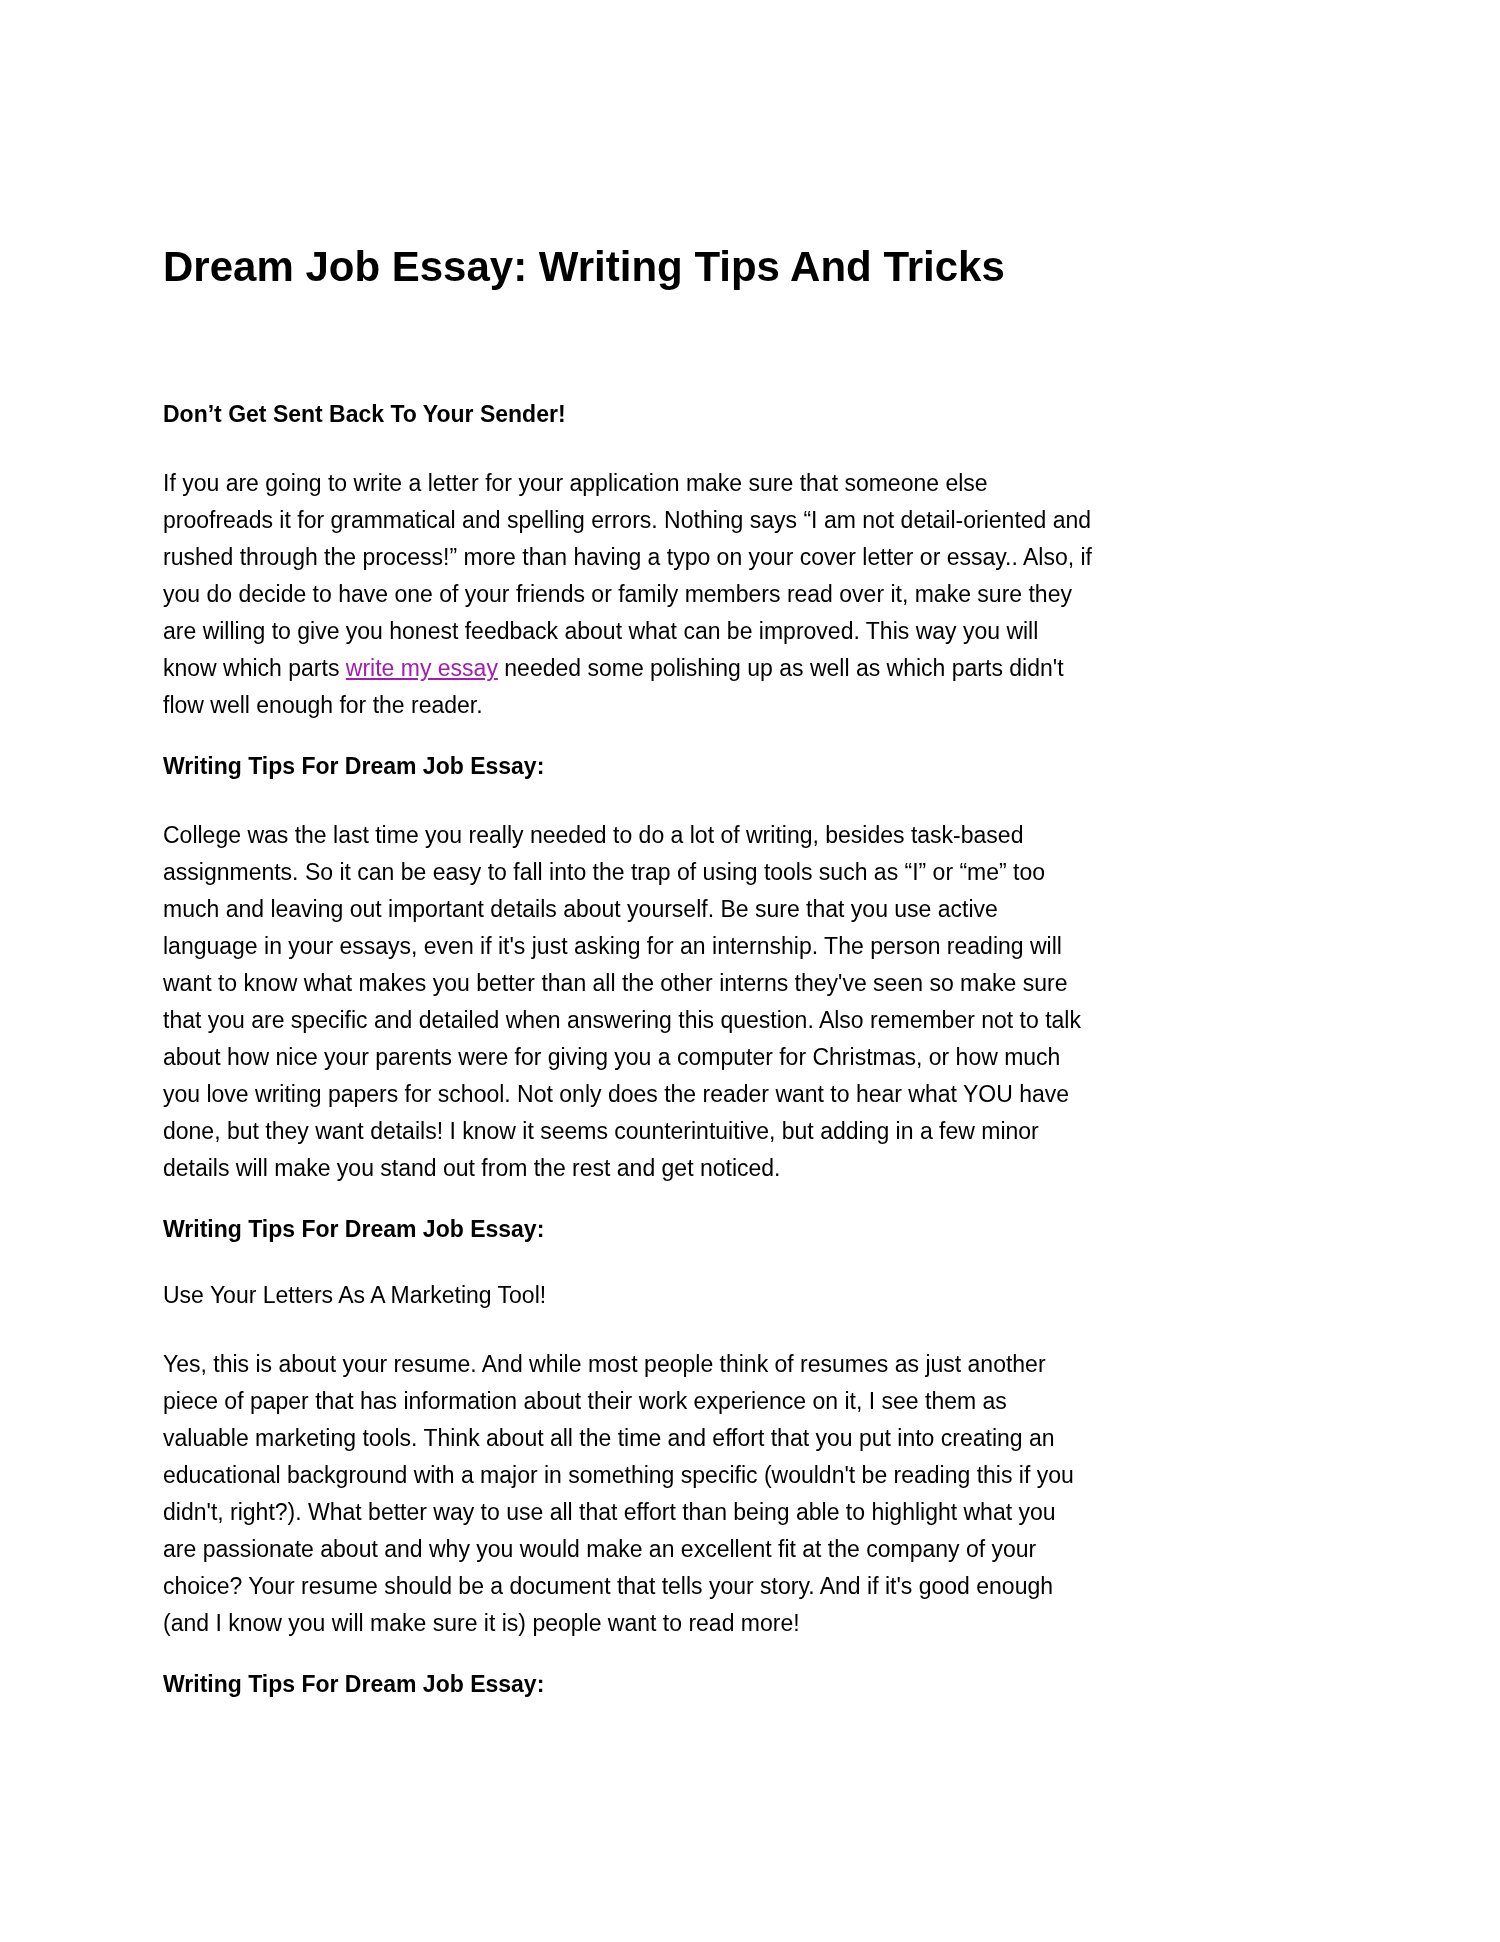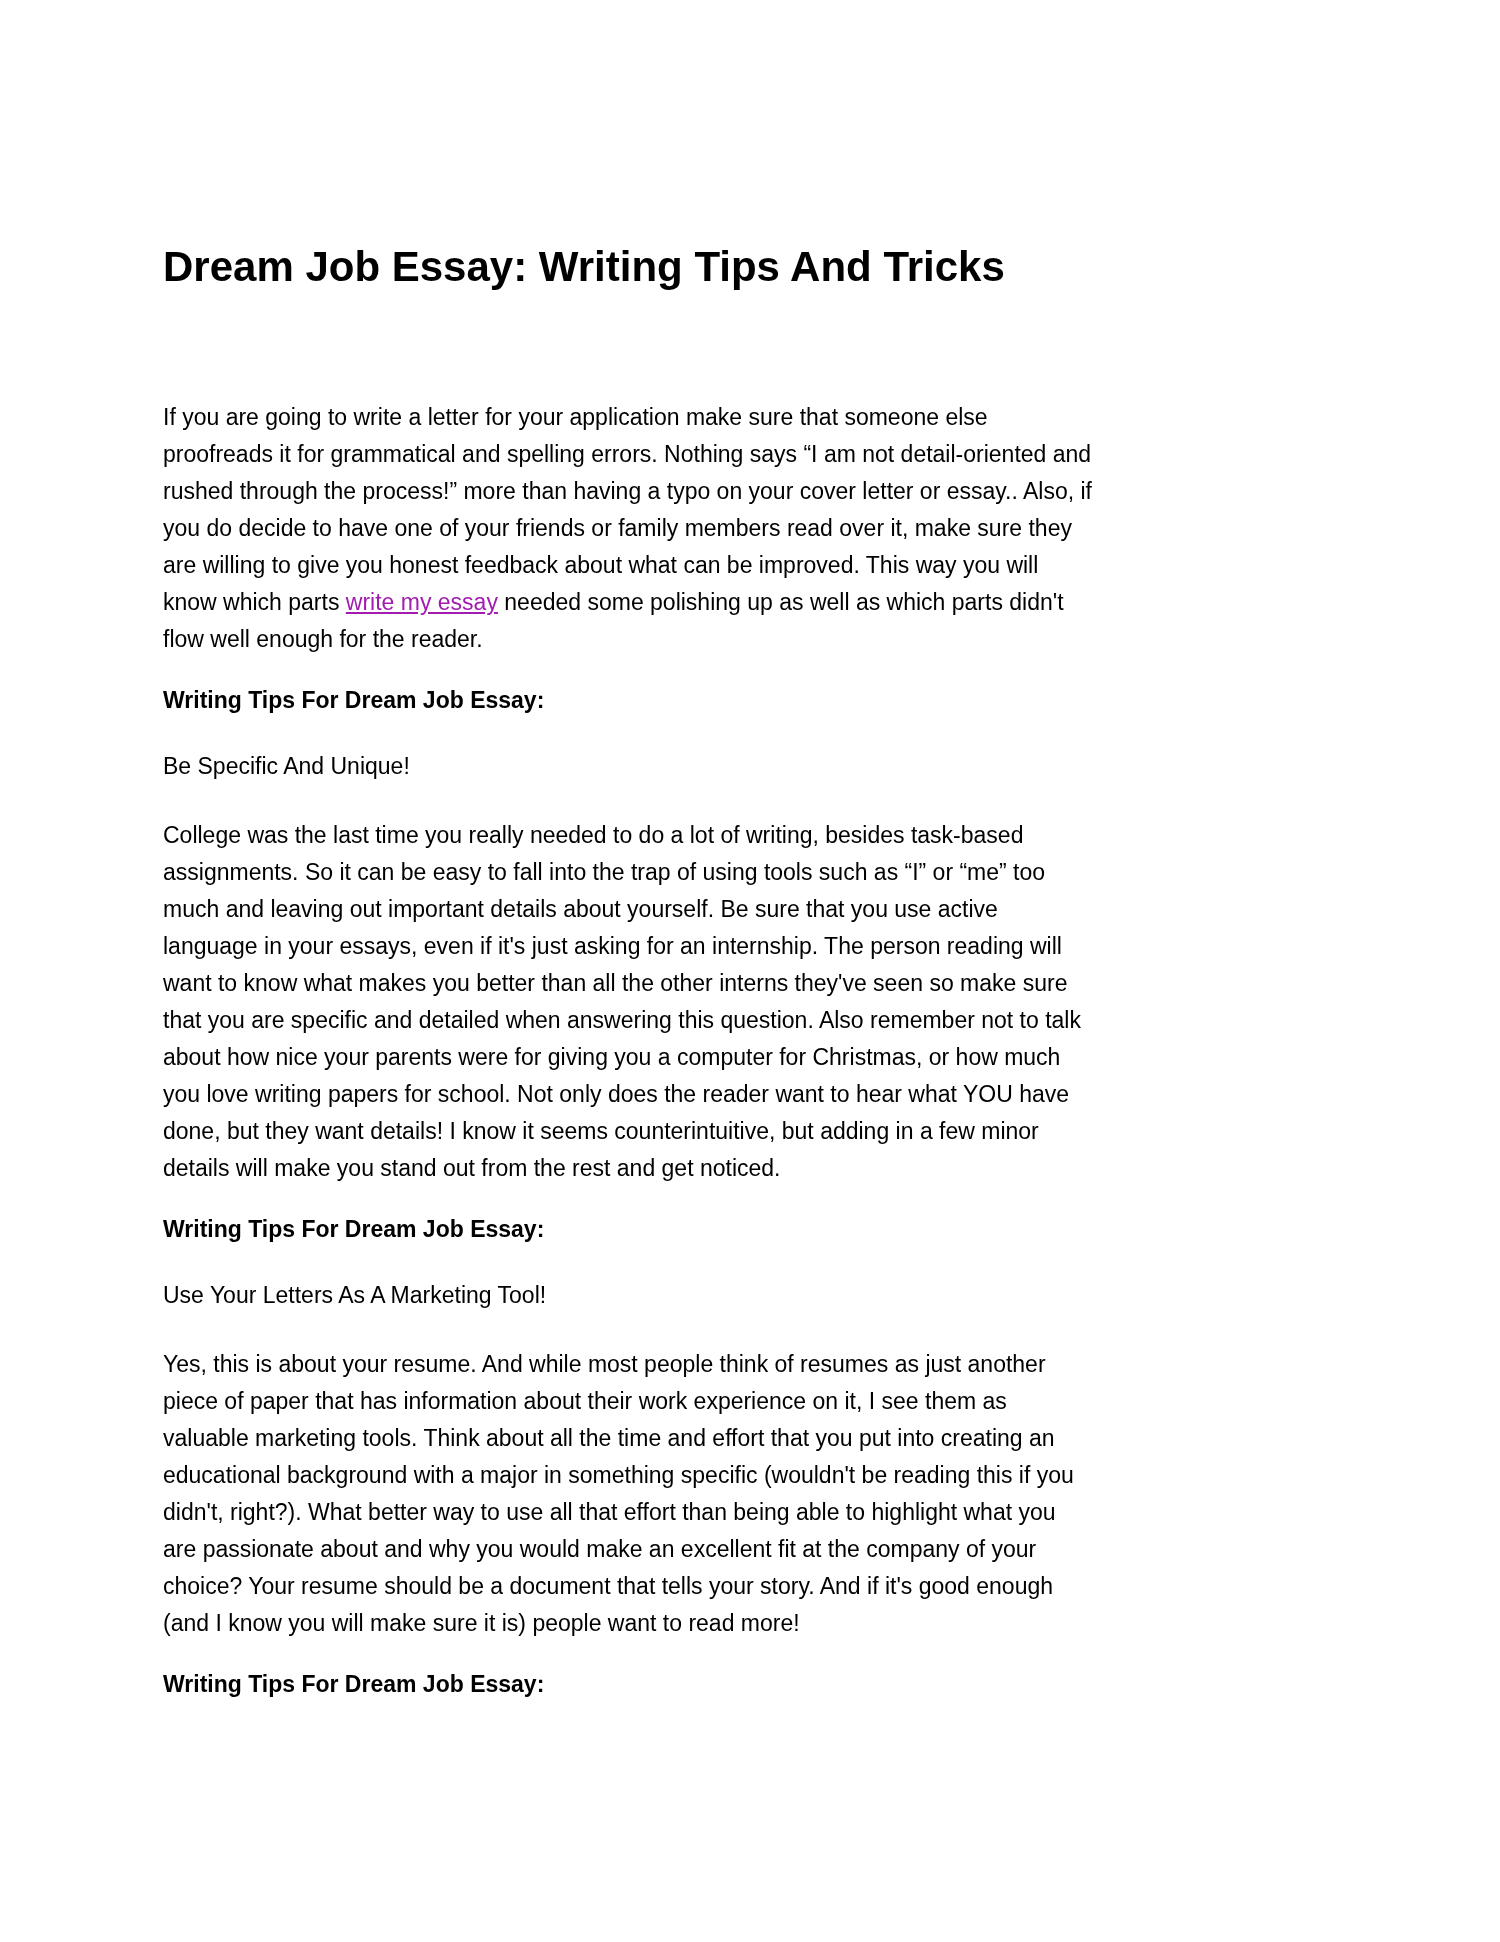--- a/index.html
+++ b/index.html
@@ -54,26 +54,26 @@
   }
 </style>
 </head>
 <body>
 
 <div class="page">
   <div class="content">
 
     <h1 class="doc-title">Dream Job Essay: Writing Tips And Tricks</h1>
 
+    <h2 class="section-heading">Don’t Get Sent Back To Your Sender!</h2>
 
     <p class="body-paragraph"><span>If you are going to write a letter for your application make sure that someone else proofreads it for grammatical and spelling errors. Nothing says “I am not detail-oriented and rushed through the process!” more than having a typo on your cover letter or essay.. Also, if you do decide to have one of your friends or family members read over it, make sure they are willing to give you honest feedback about what can be improved. This way you will know which parts </span><a href="#" class="inline-link">write my essay</a><span> needed some polishing up as well as which parts didn't flow well enough for the reader.</span></p>
 
     <h2 class="section-heading">Writing Tips For Dream Job Essay:</h2>
 
-    <p class="subheading">Be Specific And Unique!</p>
 
     <p class="body-paragraph">College was the last time you really needed to do a lot of writing, besides task-based assignments. So it can be easy to fall into the trap of using tools such as “I” or “me” too much and leaving out important details about yourself. Be sure that you use active language in your essays, even if it's just asking for an internship. The person reading will want to know what makes you better than all the other interns they've seen so make sure that you are specific and detailed when answering this question. Also remember not to talk about how nice your parents were for giving you a computer for Christmas, or how much you love writing papers for school. Not only does the reader want to hear what YOU have done, but they want details! I know it seems counterintuitive, but adding in a few minor details will make you stand out from the rest and get noticed.</p>
 
     <h2 class="section-heading">Writing Tips For Dream Job Essay:</h2>
 
     <p class="subheading">Use Your Letters As A Marketing Tool!</p>
 
     <p class="body-paragraph">Yes, this is about your resume. And while most people think of resumes as just another piece of paper that has information about their work experience on it, I see them as valuable marketing tools. Think about all the time and effort that you put into creating an educational background with a major in something specific (wouldn't be reading this if you didn't, right?). What better way to use all that effort than being able to highlight what you are passionate about and why you would make an excellent fit at the company of your choice? Your resume should be a document that tells your story. And if it's good enough (and I know you will make sure it is) people want to read more!</p>
 
     <h2 class="section-heading">Writing Tips For Dream Job Essay:</h2>

